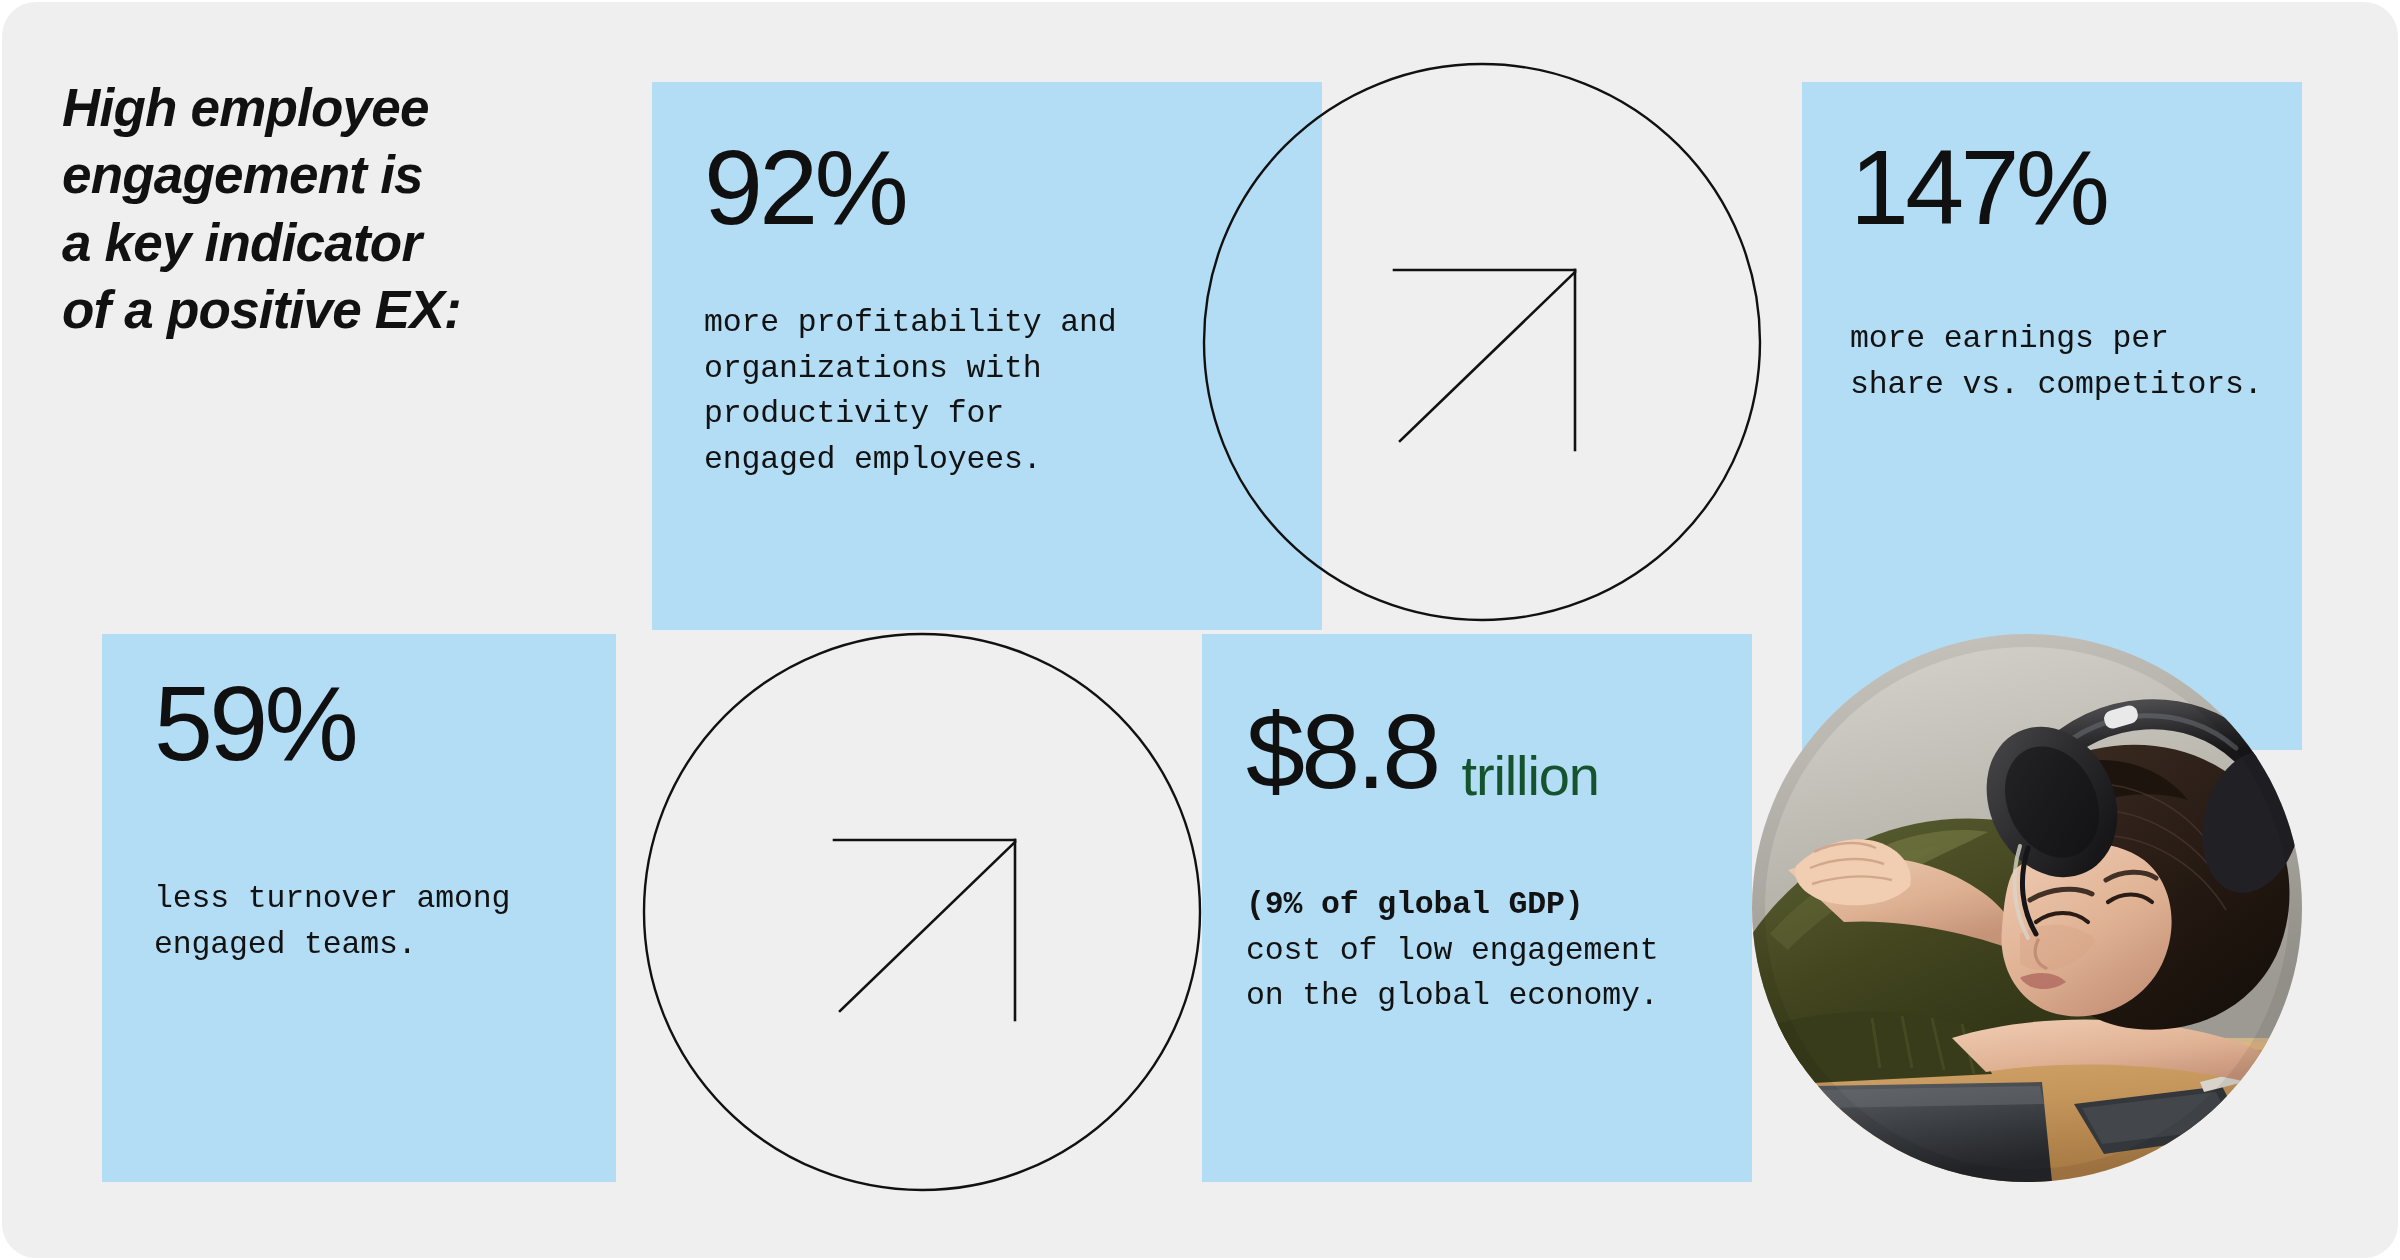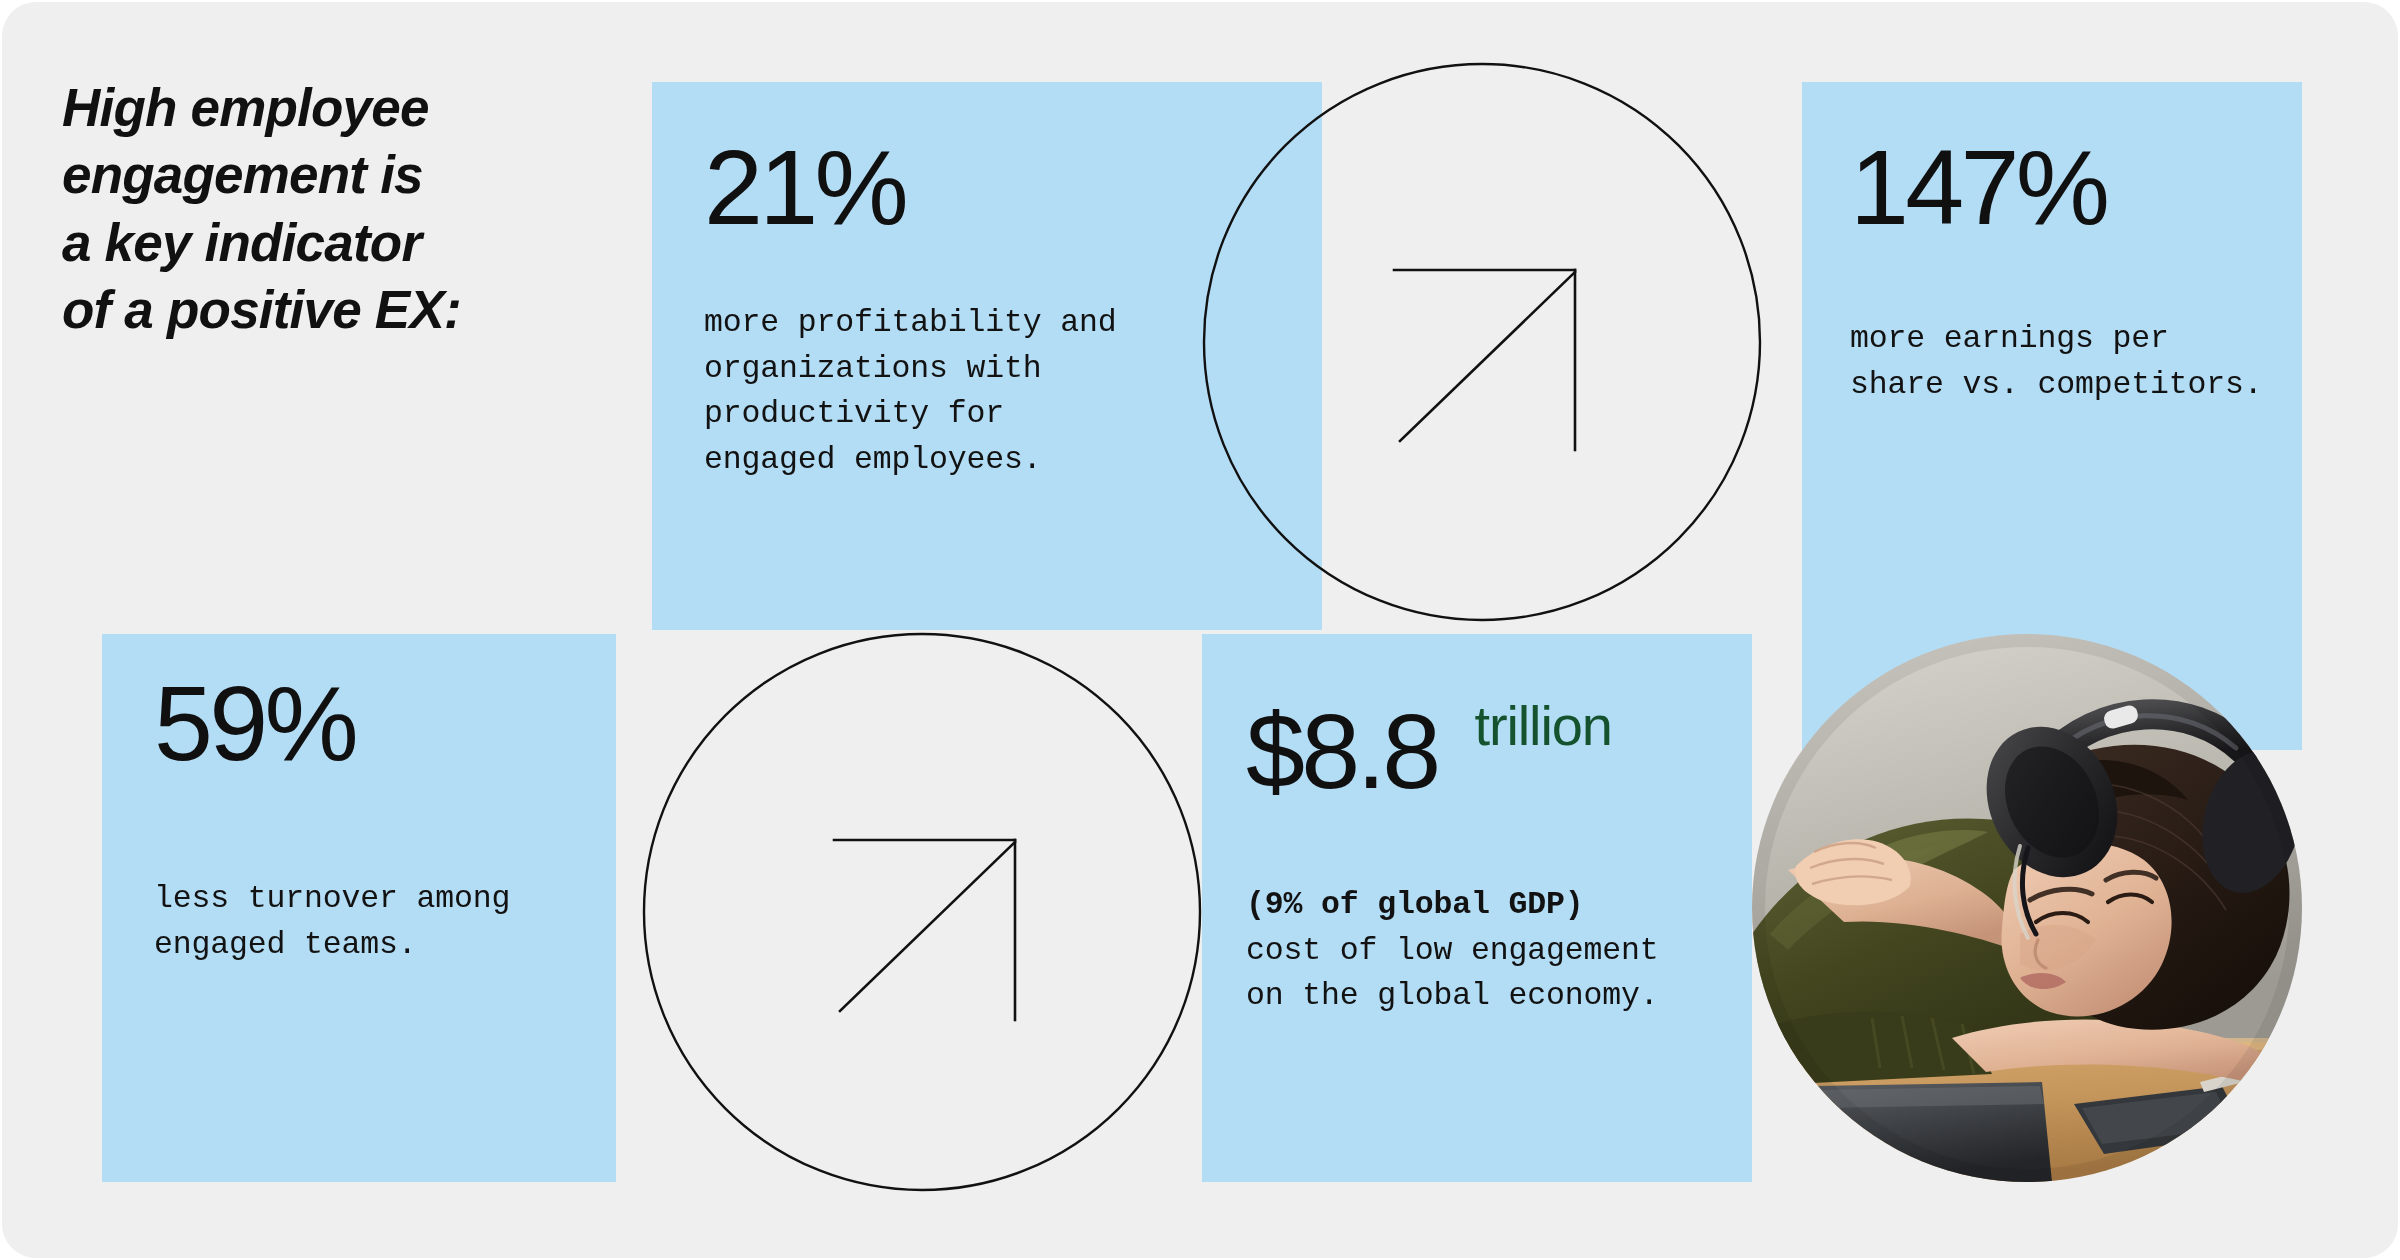--- a/index.html
+++ b/index.html
@@ -88,22 +88,22 @@
     font-size: 106px;
     font-weight: 400;
     line-height: 1.0;
     letter-spacing: -0.035em;
     color: #101010;
     margin: 0 0 0 0;
     white-space: nowrap;
   }
   .stat-number.with-unit {
     display: flex;
-    align-items: flex-start;
-    gap: 37px;
+    align-items: flex-end;
+    gap: 24px;
   }
   .stat-unit {
     font-size: 56px;
     font-weight: 400;
     letter-spacing: -0.02em;
     color: #14532d;
   }
 
   .stat-desc {
     font-size: 31.5px;
@@ -143,21 +143,21 @@
     <div class="cell cell-headline">
       <h1 class="headline">
         <span class="line">High employee</span>
         <span class="line">engagement is</span>
         <span class="line">a key indicator</span>
         <span class="line">of a positive EX:</span>
       </h1>
     </div>
 
     <div class="cell cell-21 blue">
-      <div class="stat-number">21%</div>
+      <div class="stat-number">92%</div>
       <div class="gap-21"></div>
       <div class="stat-desc">
         <span class="line">more profitability and</span>
         <span class="line">organizations with</span>
         <span class="line">productivity for</span>
         <span class="line">engaged employees.</span>
       </div>
     </div>
 
     <div class="cell cell-arrow-1">

